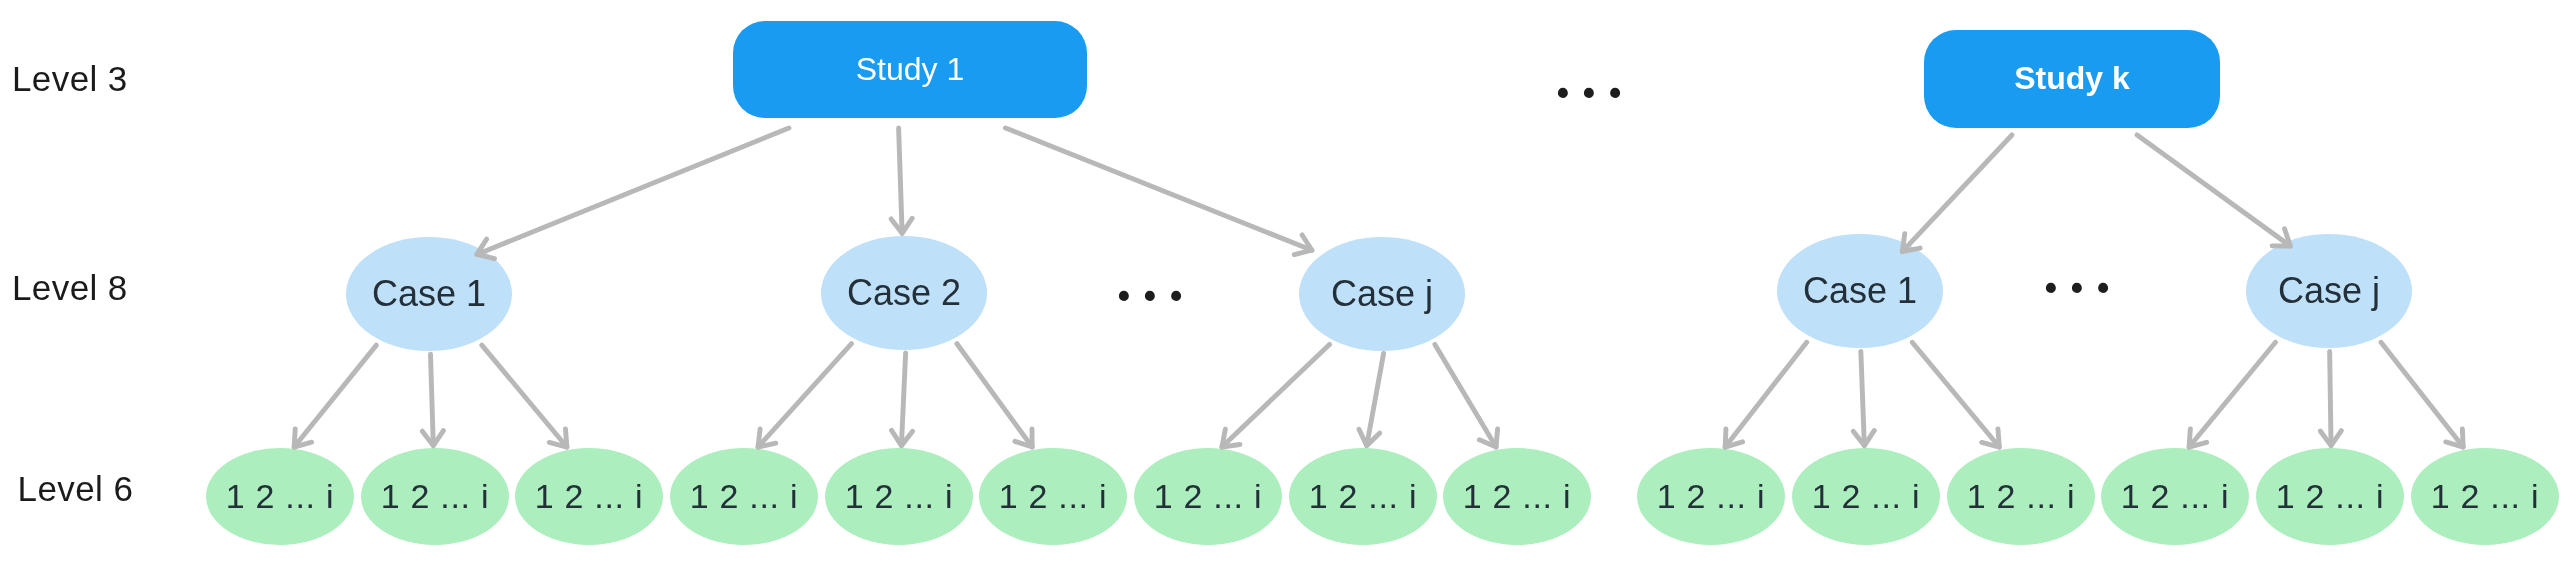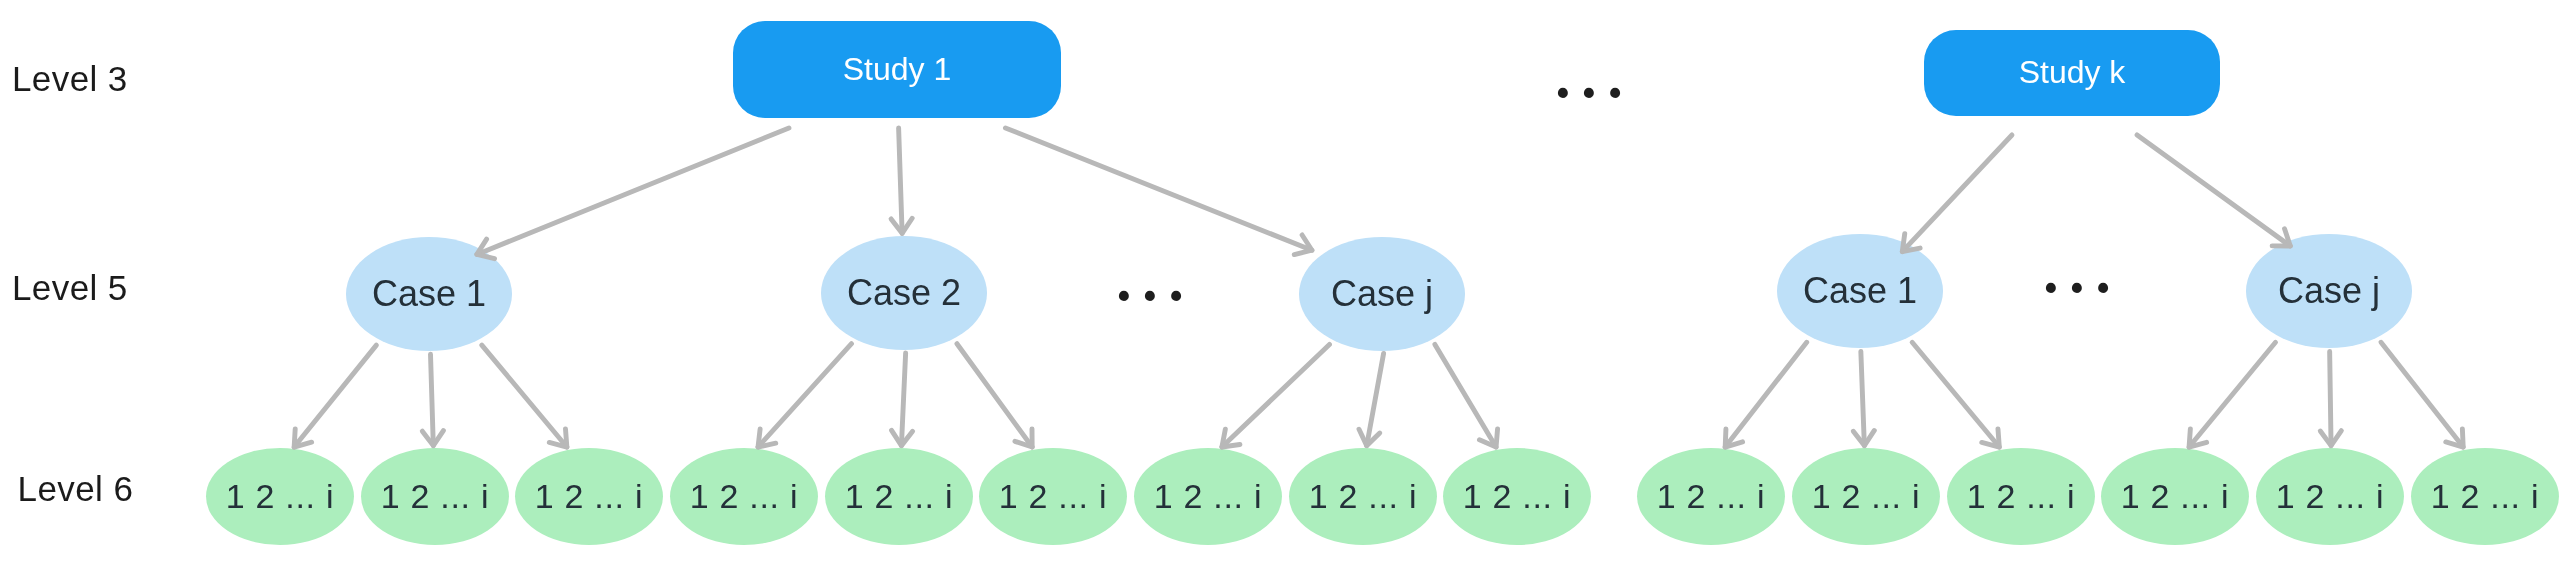--- a/index.html
+++ b/index.html
@@ -16,24 +16,24 @@
   }
   .row-label{
     position:absolute; font-size:35px; font-weight:500; color:var(--label-text);
     line-height:38px; letter-spacing:0.4px; white-space:nowrap;
   }
   .node{
     position:absolute; display:flex; align-items:center; justify-content:center;
     white-space:nowrap; font-weight:500;
   }
   .study{
-    width:328px; height:97px; border-radius:32px;
+    width:354px; height:97px; border-radius:32px;
     background:var(--study-fill); color:var(--study-text); font-size:32px;
   }
-  .study.k{width:296px; height:86px;}
+  .study.k{width:296px; height:98px;font-weight:bold;}
   .case{
     width:166px; height:114px; border-radius:50%;
     background:var(--case-fill); color:var(--node-text); font-size:36px;
   }
   .leaf{
     width:148px; height:97px; border-radius:50%; top:448px;
     background:var(--leaf-fill); color:var(--node-text); font-size:34px;
     letter-spacing:0.7px;
   }
   .dots{
@@ -44,21 +44,21 @@
   svg.arrows{position:absolute; left:0; top:0; pointer-events:none;}
   svg.arrows line{stroke:var(--arrow); stroke-width:7; stroke-linecap:round;}
   .ah-path{stroke:var(--arrow); fill:none; stroke-width:7; stroke-linecap:round; stroke-linejoin:round;}
 </style>
 </head>
 <body>
 
 <div class="canvas">
 
   <div class="row-label" style="left:12px; top:60px">Level 3</div>
-  <div class="row-label" style="left:12px; top:269px">Level 5</div>
+  <div class="row-label" style="left:12px; top:269px">Level 8</div>
   <div class="row-label" style="left:17.6px; top:470px">Level 6</div>
 
   <div class="node study" style="left:733px; top:21px">Study 1</div>
   <div class="node study k" style="left:1924px; top:29.5px">Study k</div>
 
   <div class="node case" style="left:346px;  top:237px">Case 1</div>
   <div class="node case" style="left:821px; top:236px">Case 2</div>
   <div class="node case" style="left:1299px; top:237px">Case j</div>
   <div class="node case" style="left:1777px; top:234px">Case 1</div>
   <div class="node case" style="left:2246px; top:234px">Case j</div>

